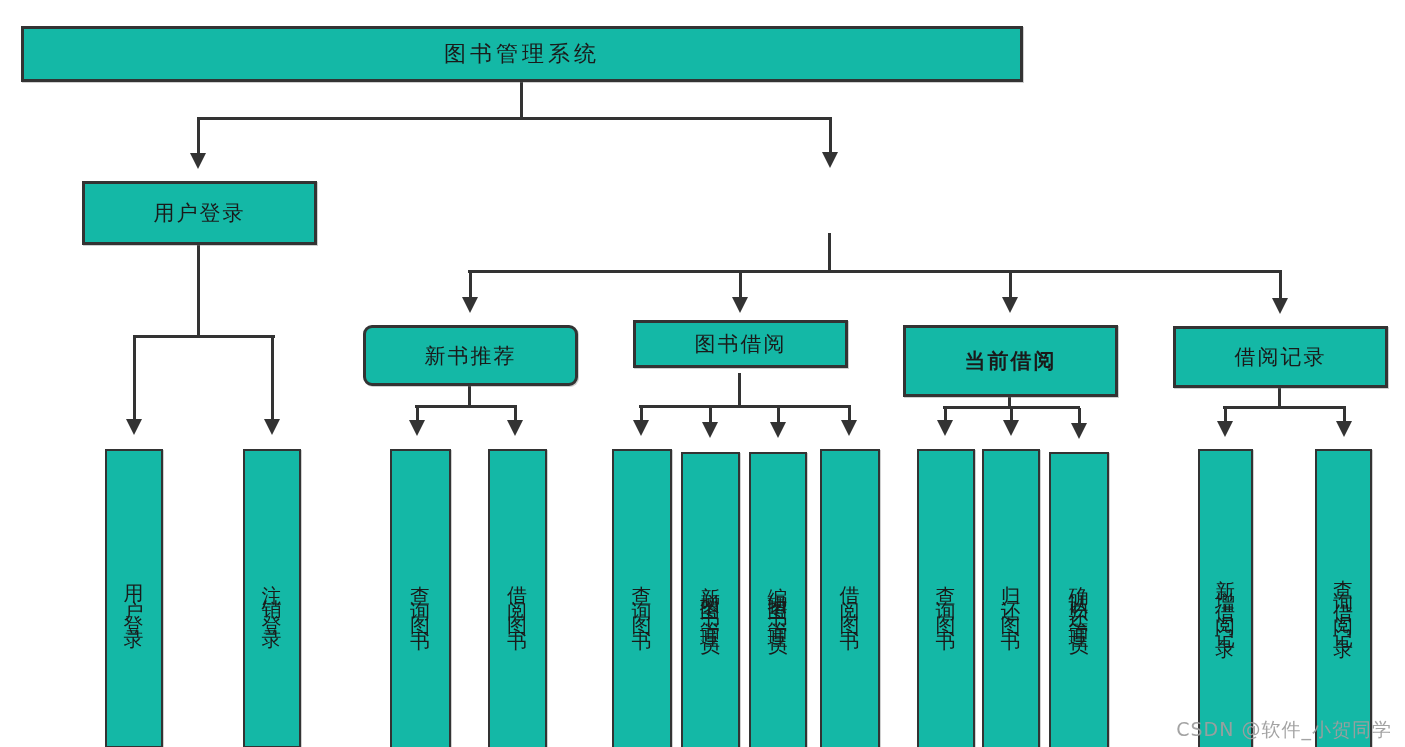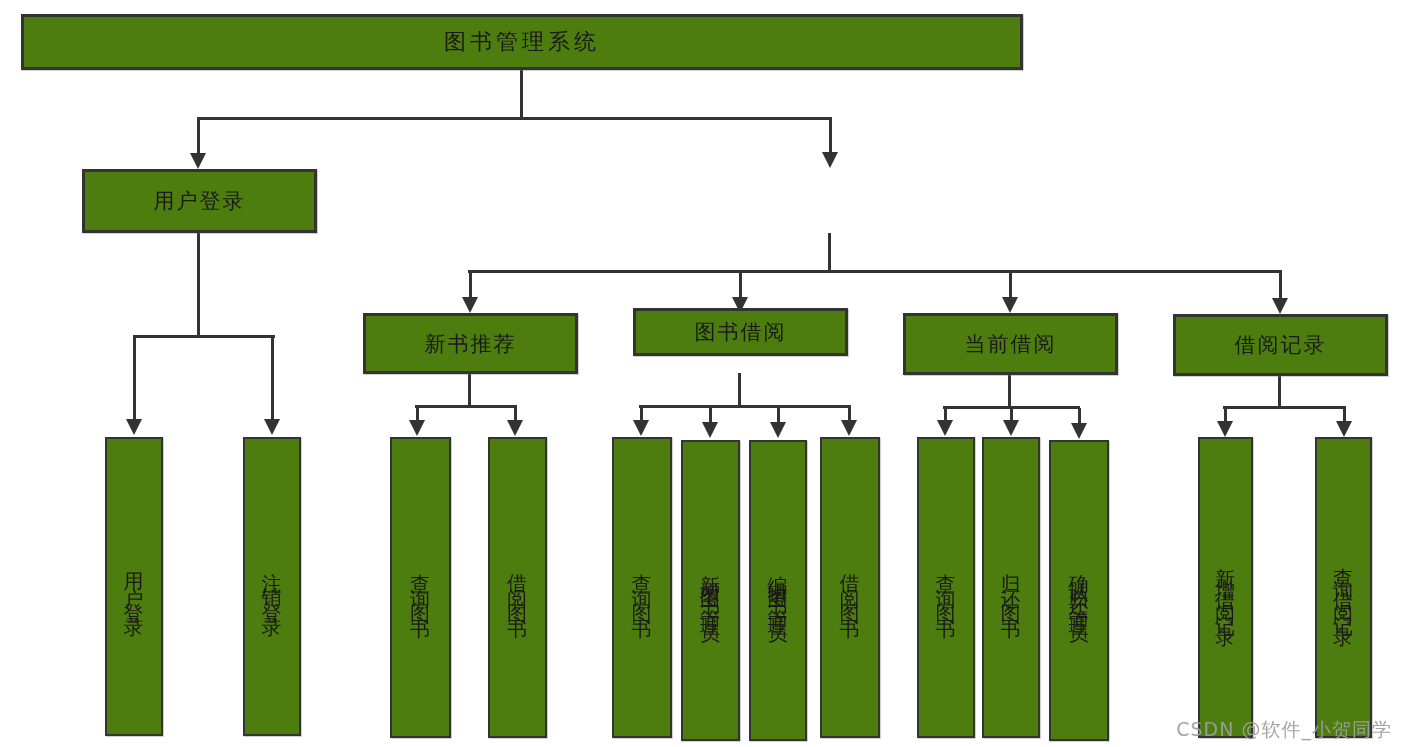--- a/index.html
+++ b/index.html
@@ -15,23 +15,24 @@
   .arrow::before{ 
     content:"";position:absolute;left:6.5px;top:0;bottom:13px;width:3px;background:#333333;
   }
   .arrow::after{ 
     content:"";position:absolute;left:0;bottom:0;width:0;height:0;
     border-left:8px solid transparent;border-right:8px solid transparent;
     border-top:16px solid #333333;
   }
   
   .node{
-    position:absolute;background:#4d7c0f;border:3px solid #333333;box-sizing:border-box;
+    position:absolute;background:#14b8a6;border:3px solid #333333;box-sizing:border-box;
     display:flex;align-items:center;justify-content:center;
     box-shadow:1px 1px 0 rgba(120,120,120,0.35);
+    margin-top:12px;
   }
   .hlabel{font-size:21px;letter-spacing:2px;white-space:nowrap;}
   .root-label{font-size:22px;letter-spacing:4px;}
   .vnode{border-width:2.5px;}
   .vtext{
     writing-mode:vertical-rl;text-orientation:mixed;
     font-size:20px;line-height:1;white-space:nowrap;
   }
   .ls-wide .vtext{letter-spacing:15px;}
   .ls-mid  .vtext{letter-spacing:12px;}
@@ -88,27 +89,27 @@
   <div class="arrow" style="left:1336px;top:408px;height:29px;"></div>
 
   <div class="node" style="left:21px;top:14px;width:1002px;height:56px;">
     <span class="hlabel root-label">图书管理系统</span>
   </div>
 
   <div class="node" style="left:82px;top:169px;width:235px;height:64px;">
     <span class="hlabel">用户登录</span>
   </div>
 
-  <div class="node" style="left:363px;top:313px;width:215px;height:61px;">
+  <div class="node" style="left:363px;top:313px;width:215px;height:61px;border-radius:9px;">
     <span class="hlabel">新书推荐</span>
   </div>
   <div class="node" style="left:633px;top:308px;width:215px;height:48px;">
     <span class="hlabel">图书借阅</span>
   </div>
-  <div class="node" style="left:903px;top:313px;width:215px;height:62px;">
+  <div class="node" style="left:903px;top:313px;width:215px;height:72px;font-weight:bold;">
     <span class="hlabel">当前借阅</span>
   </div>
   <div class="node" style="left:1173px;top:314px;width:215px;height:62px;font-family:Liberation Serif, serif;">
     <span class="hlabel">借阅记录</span>
   </div>
 
   <div class="node vnode ls-wide" style="left:105px;top:437px;width:58px;height:299px;">
     <span class="vtext">用户登录</span>
   </div>
   <div class="node vnode ls-wide" style="left:243px;top:437px;width:58px;height:299px;">

